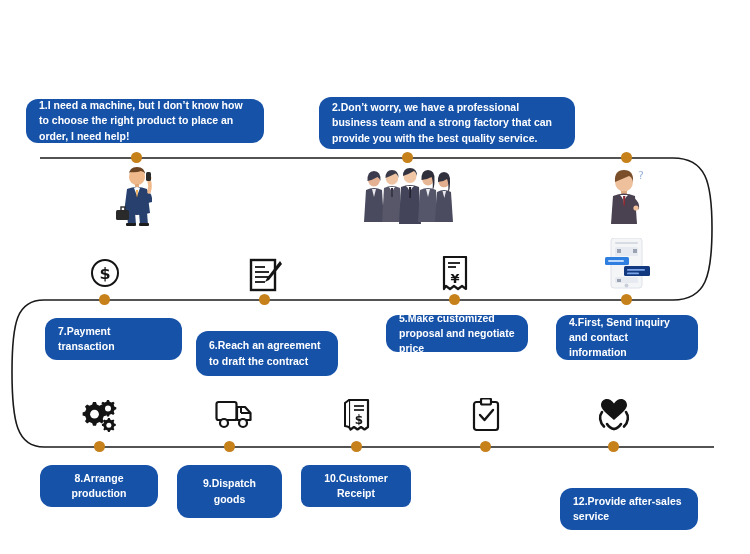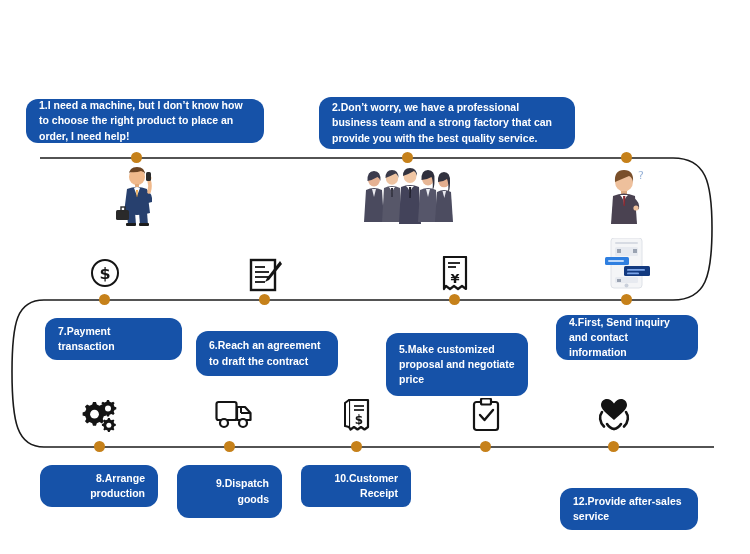--- a/index.html
+++ b/index.html
@@ -36,21 +36,21 @@
     color:#ffffff;
     border-radius:12px;
     box-sizing:border-box;
     padding:9px 13px;
     font-size:10.5px;
     line-height:1.45;
     font-weight:600;
     display:flex;
     align-items:center;
   }
-  .box.center{justify-content:center;text-align:right;}
+  .box.center{justify-content:center;text-align:center;}
 
   
   .dot{
     position:absolute;
     width:11px;height:11px;
     border-radius:50%;
     background:#C6811A;
   }
 
   
@@ -211,21 +211,21 @@
   <div class="dot" style="left:621px;top:294px;"></div>
 
   <div class="box" style="left:45px;top:318px;width:137px;height:42px;border-radius:12px;">
     <span>7.Payment transaction</span>
   </div>
 
   <div class="box" style="left:196px;top:315px;width:142px;height:45px;margin-top:16px;">
     <span>6.Reach an agreement to draft the contract</span>
   </div>
 
-  <div class="box" style="left:386px;top:315px;width:142px;height:63px;margin-top:18px;">
+  <div class="box" style="left:386px;top:315px;width:142px;height:37px;">
     <span>5.Make customized proposal and negotiate price</span>
   </div>
 
   <div class="box" style="left:556px;top:315px;width:142px;height:45px;">
     <span>4.First, Send inquiry and contact information</span>
   </div>
 
   <div class="icon" style="left:80px;top:398px;width:38px;height:34px;">
     <svg width="38" height="34" viewBox="0 0 38 34">
       <g fill="#141414">

